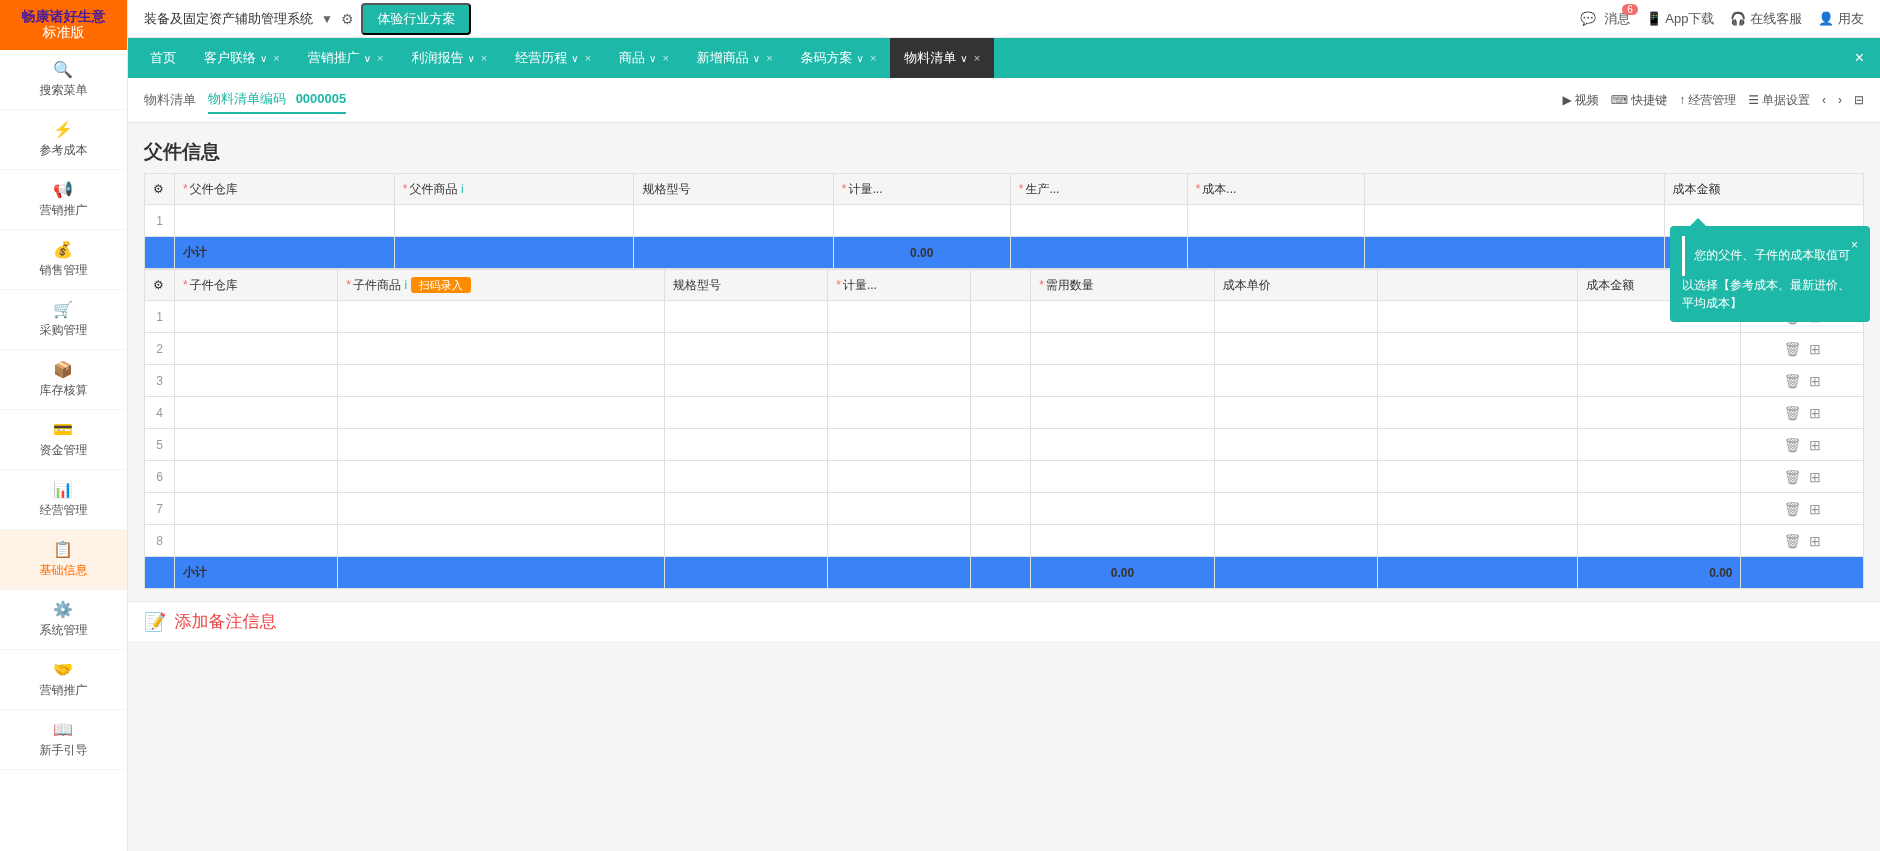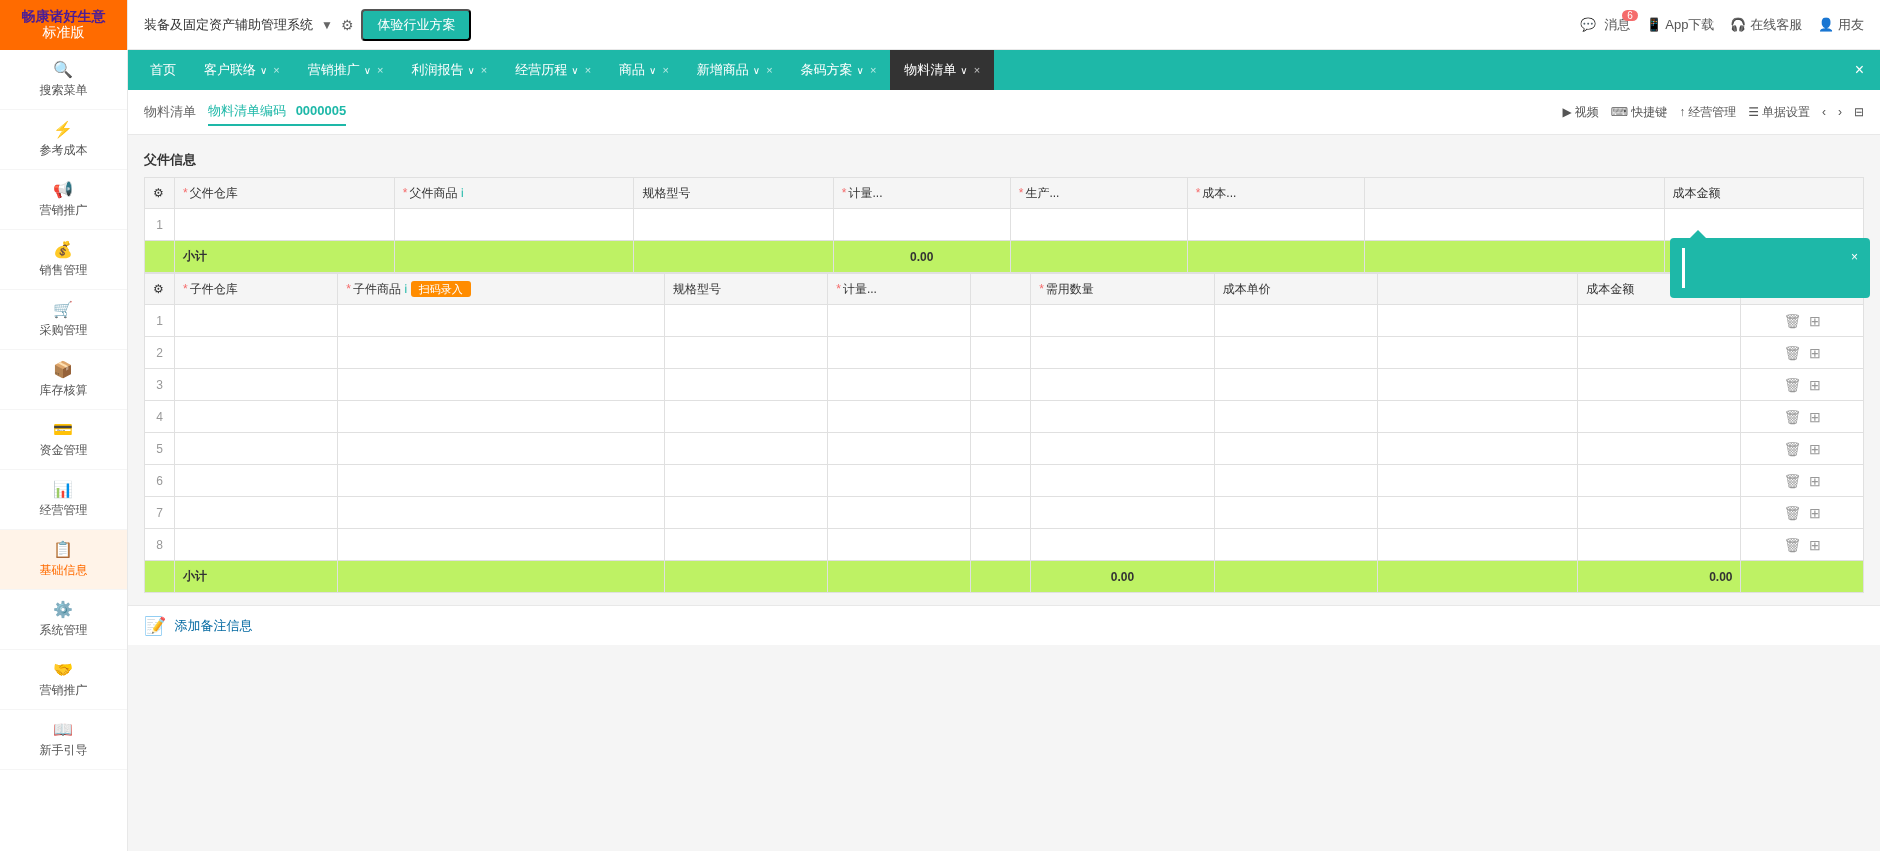--- a/index.html
+++ b/index.html
@@ -50,21 +50,21 @@
     .main {
       flex: 1;
       display: flex;
       flex-direction: column;
       overflow: hidden;
     }
 
     
     .topbar {
       background: #fff;
-      height: 50px;
+      height: 38px;
       display: flex;
       align-items: center;
       padding: 0 16px;
       border-bottom: 1px solid #e8e8e8;
       justify-content: space-between;
     }
     .topbar-left { display: flex; align-items: center; gap: 8px; }
     .topbar-title { font-size: 13px; color: #333; }
     .topbar-dropdown { color: #666; font-size: 12px; cursor: pointer; }
     .topbar-gear { color: #666; cursor: pointer; font-size: 14px; }
@@ -153,21 +153,21 @@
     }
     .toolbar-btn { cursor: pointer; display: flex; align-items: center; gap: 3px; }
 
     
     .page-main {
       padding: 12px 16px;
     }
 
     
     .section-title {
-      font-size: 13px;
+      font-size: 19px;
       color: #333;
       font-weight: bold;
       margin-bottom: 8px;
       margin-top: 4px;
     }
 
     
     .data-table {
       width: 100%;
       border-collapse: collapse;
@@ -183,21 +183,21 @@
       font-weight: normal;
       white-space: nowrap;
     }
     .data-table td {
       border: 1px solid #e0e0e0;
       padding: 4px 8px;
       height: 32px;
       color: #333;
     }
     .data-table .subtotal td {
-      background: #bef264;
+      background: #3b82f6;
       font-weight: bold;
     }
     .data-table .row-num {
       text-align: center;
       color: #999;
       width: 30px;
     }
     .required { color: #f56c6c; margin-right: 2px; }
     .col-gear { text-align: center; width: 30px; }
 
@@ -246,21 +246,21 @@
       background: #fff;
       border-top: 1px solid #e8e8e8;
       padding: 8px 16px;
       display: flex;
       align-items: center;
       gap: 8px;
       min-height: 40px;
     }
     .bottom-icon { color: #1eb8a8; font-size: 18px; }
 
-    .info-text { color: #0369a1; font-size: 13px; }
+    .info-text { color: #ef4444; font-size: 17px; }
   </style>
 </head>
 <body>
 
 <div class="sidebar">
   <div class="sidebar-logo">
     <span class="sidebar-logo-text">畅康诸好生意</span>
     <span class="sidebar-logo-sub">标准版</span>
   </div>
 
@@ -418,20 +418,21 @@
         </div>
         <span style="cursor:pointer">‹</span>
         <span style="cursor:pointer">›</span>
         <span style="cursor:pointer">⊟</span>
       </div>
     </div>
 
     <div class="tooltip-box">
       <span class="tooltip-close">×</span>
       <span style="display:inline-block;width:3px;background:#fff;height:40px;vertical-align:middle;margin-right:6px"></span>
+      <span>您的父件、子件的成本取值可以选择【参考成本、最新进价、平均成本】</span>
     </div>
 
     <div class="page-main">
 
       <div class="section-title">父件信息</div>
       <table class="data-table">
         <thead>
           <tr>
             <th class="col-gear"><span>⚙</span></th>
             <th><span class="required">*</span>父件仓库</th>

